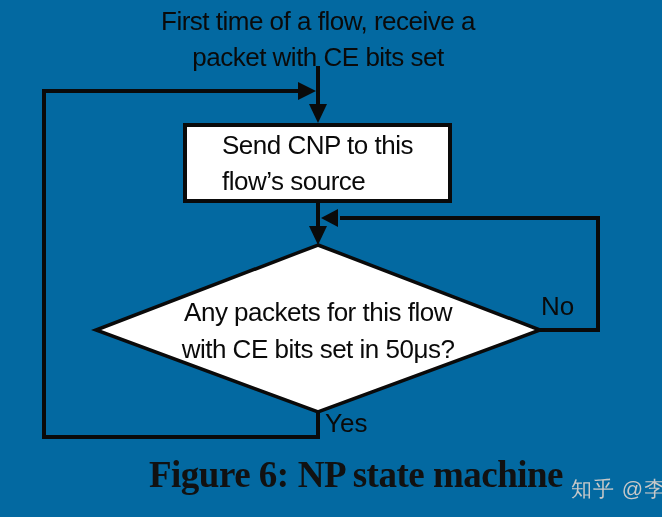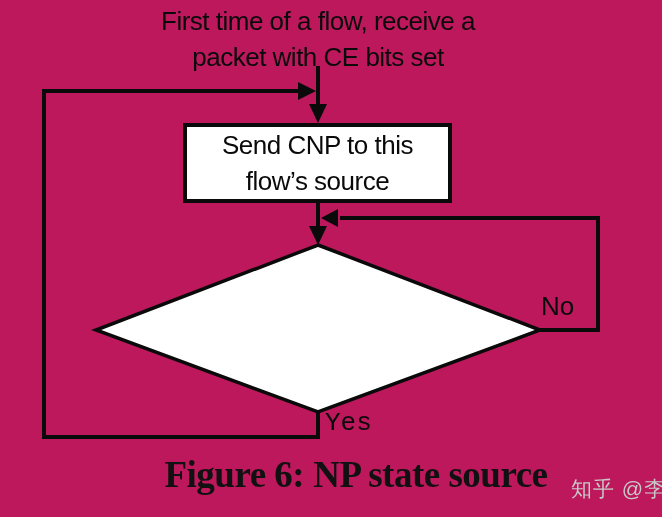--- a/index.html
+++ b/index.html
@@ -4,21 +4,21 @@
 <style>
   html, body {
     margin: 0;
     padding: 0;
     background: #ffffff;
   }
   #canvas {
     position: relative;
     width: 662px;
     height: 517px;
-    background: #be185d;
+    background: #0369a1;
     overflow: hidden;
     font-family: "Liberation Sans", sans-serif;
     color: #000000;
   }
   #flow-svg {
     position: absolute;
     left: 0;
     top: 0;
     width: 662px;
     height: 517px;
@@ -38,21 +38,21 @@
     letter-spacing: -0.5px;
   }
   .box-label {
     left: 187px;
     top: 127px;
     width: 261px;
     height: 72px;
     display: flex;
     align-items: center;
     justify-content: center;
-    text-align: center;
+    text-align: left;
     font-size: 26px;
     line-height: 36px;
     letter-spacing: -0.5px;
   }
   .diamond-label {
     left: 96px;
     top: 294px;
     width: 444px;
     text-align: center;
     font-size: 26px;
@@ -64,21 +64,20 @@
     top: 291px;
     font-size: 26px;
     line-height: 30px;
     margin-left: 8px;
   }
   .yes-label {
     left: 325px;
     top: 408px;
     font-size: 26px;
     line-height: 30px;
-    font-family: Liberation Mono, monospace;
   }
   .caption {
     position: absolute;
     left: 0;
     top: 452px;
     width: 662px;
     padding-left: 50px;
     box-sizing: border-box;
     display: flex;
     justify-content: center;
@@ -123,25 +122,27 @@
 
     <polygon points="318,245 540,330 318,412 96,330" fill="#ffffff" stroke="#0a0a0a" stroke-width="3.5"></polygon>
   </svg>
 
   <div class="label start-label">First time of a flow, receive a
 packet with CE bits set</div>
 
   <div class="label box-label">Send CNP to this
 flow’s source</div>
 
+  <div class="label diamond-label">Any packets for this flow
+with CE bits set in 50μs?</div>
 
   <div class="label no-label">No</div>
 
   <div class="label yes-label">Yes</div>
 
   <div class="caption">
     <span>Figure 6:</span>
-    <span>NP state source</span>
+    <span>NP state machine</span>
   </div>
 
   <div class="watermark" style="color: rgb(200, 200, 200); margin-left: 44px;">知乎 @李豪</div>
 
 </div>
 
 </body></html>

